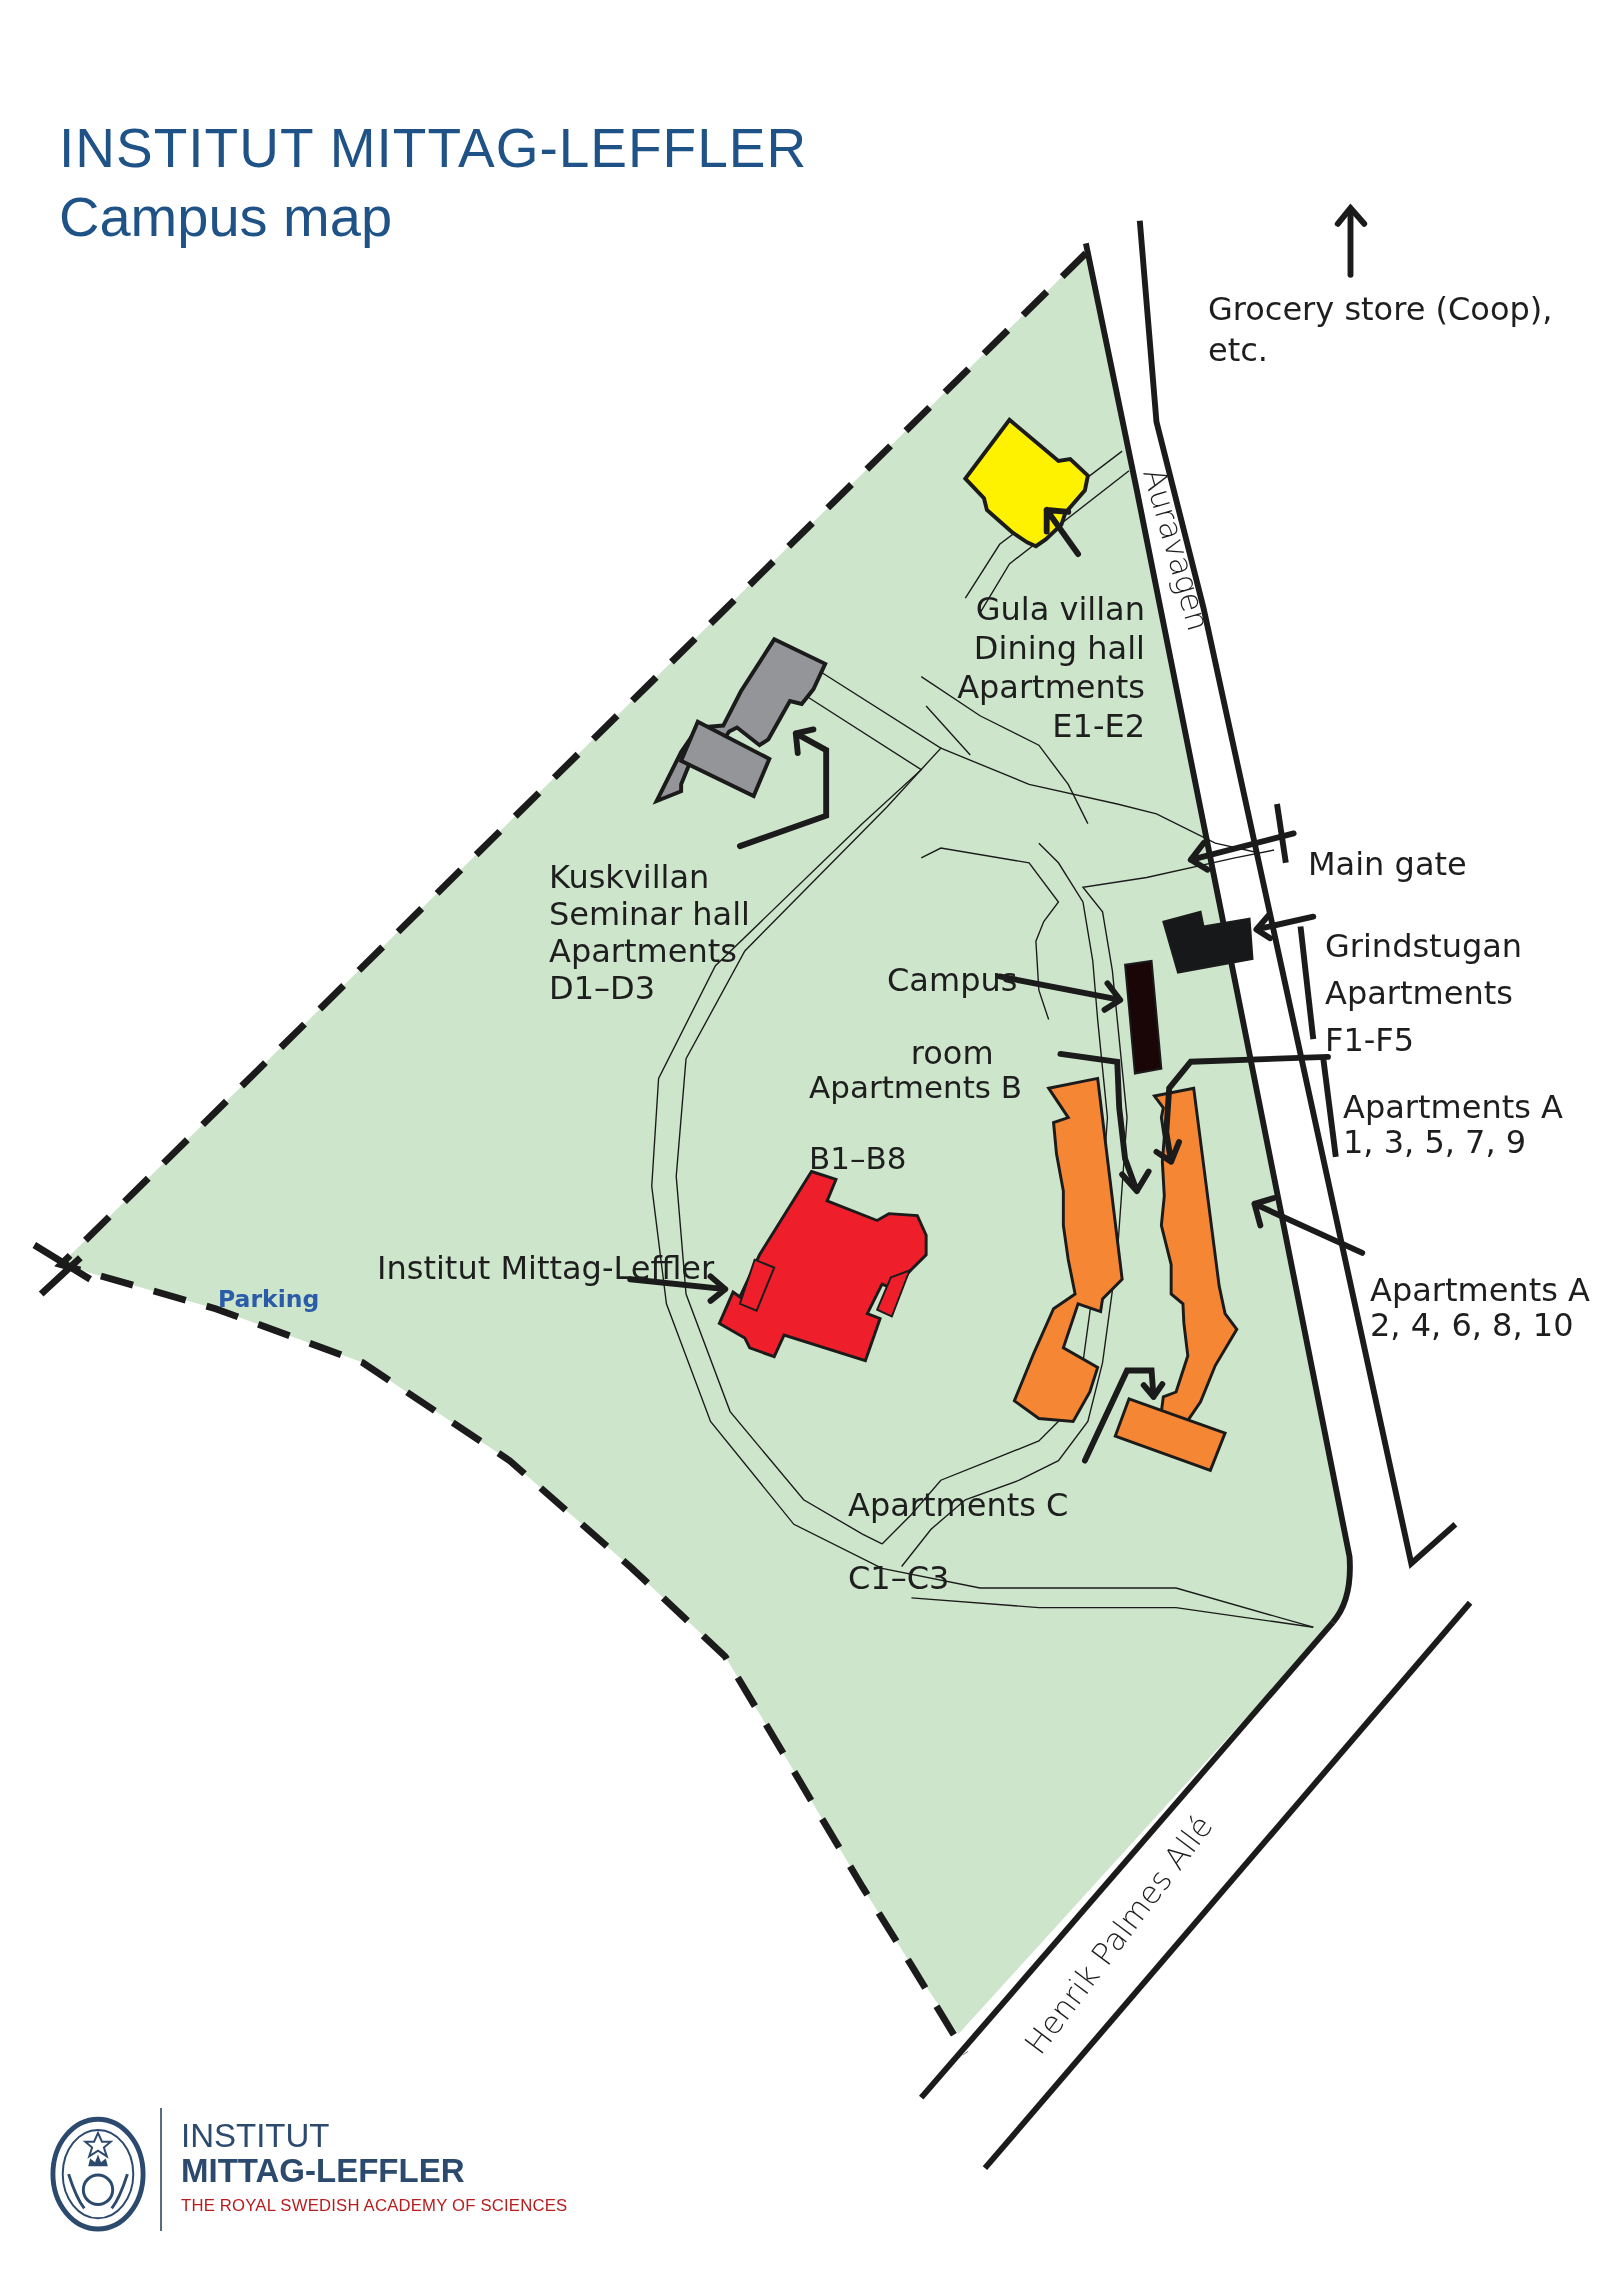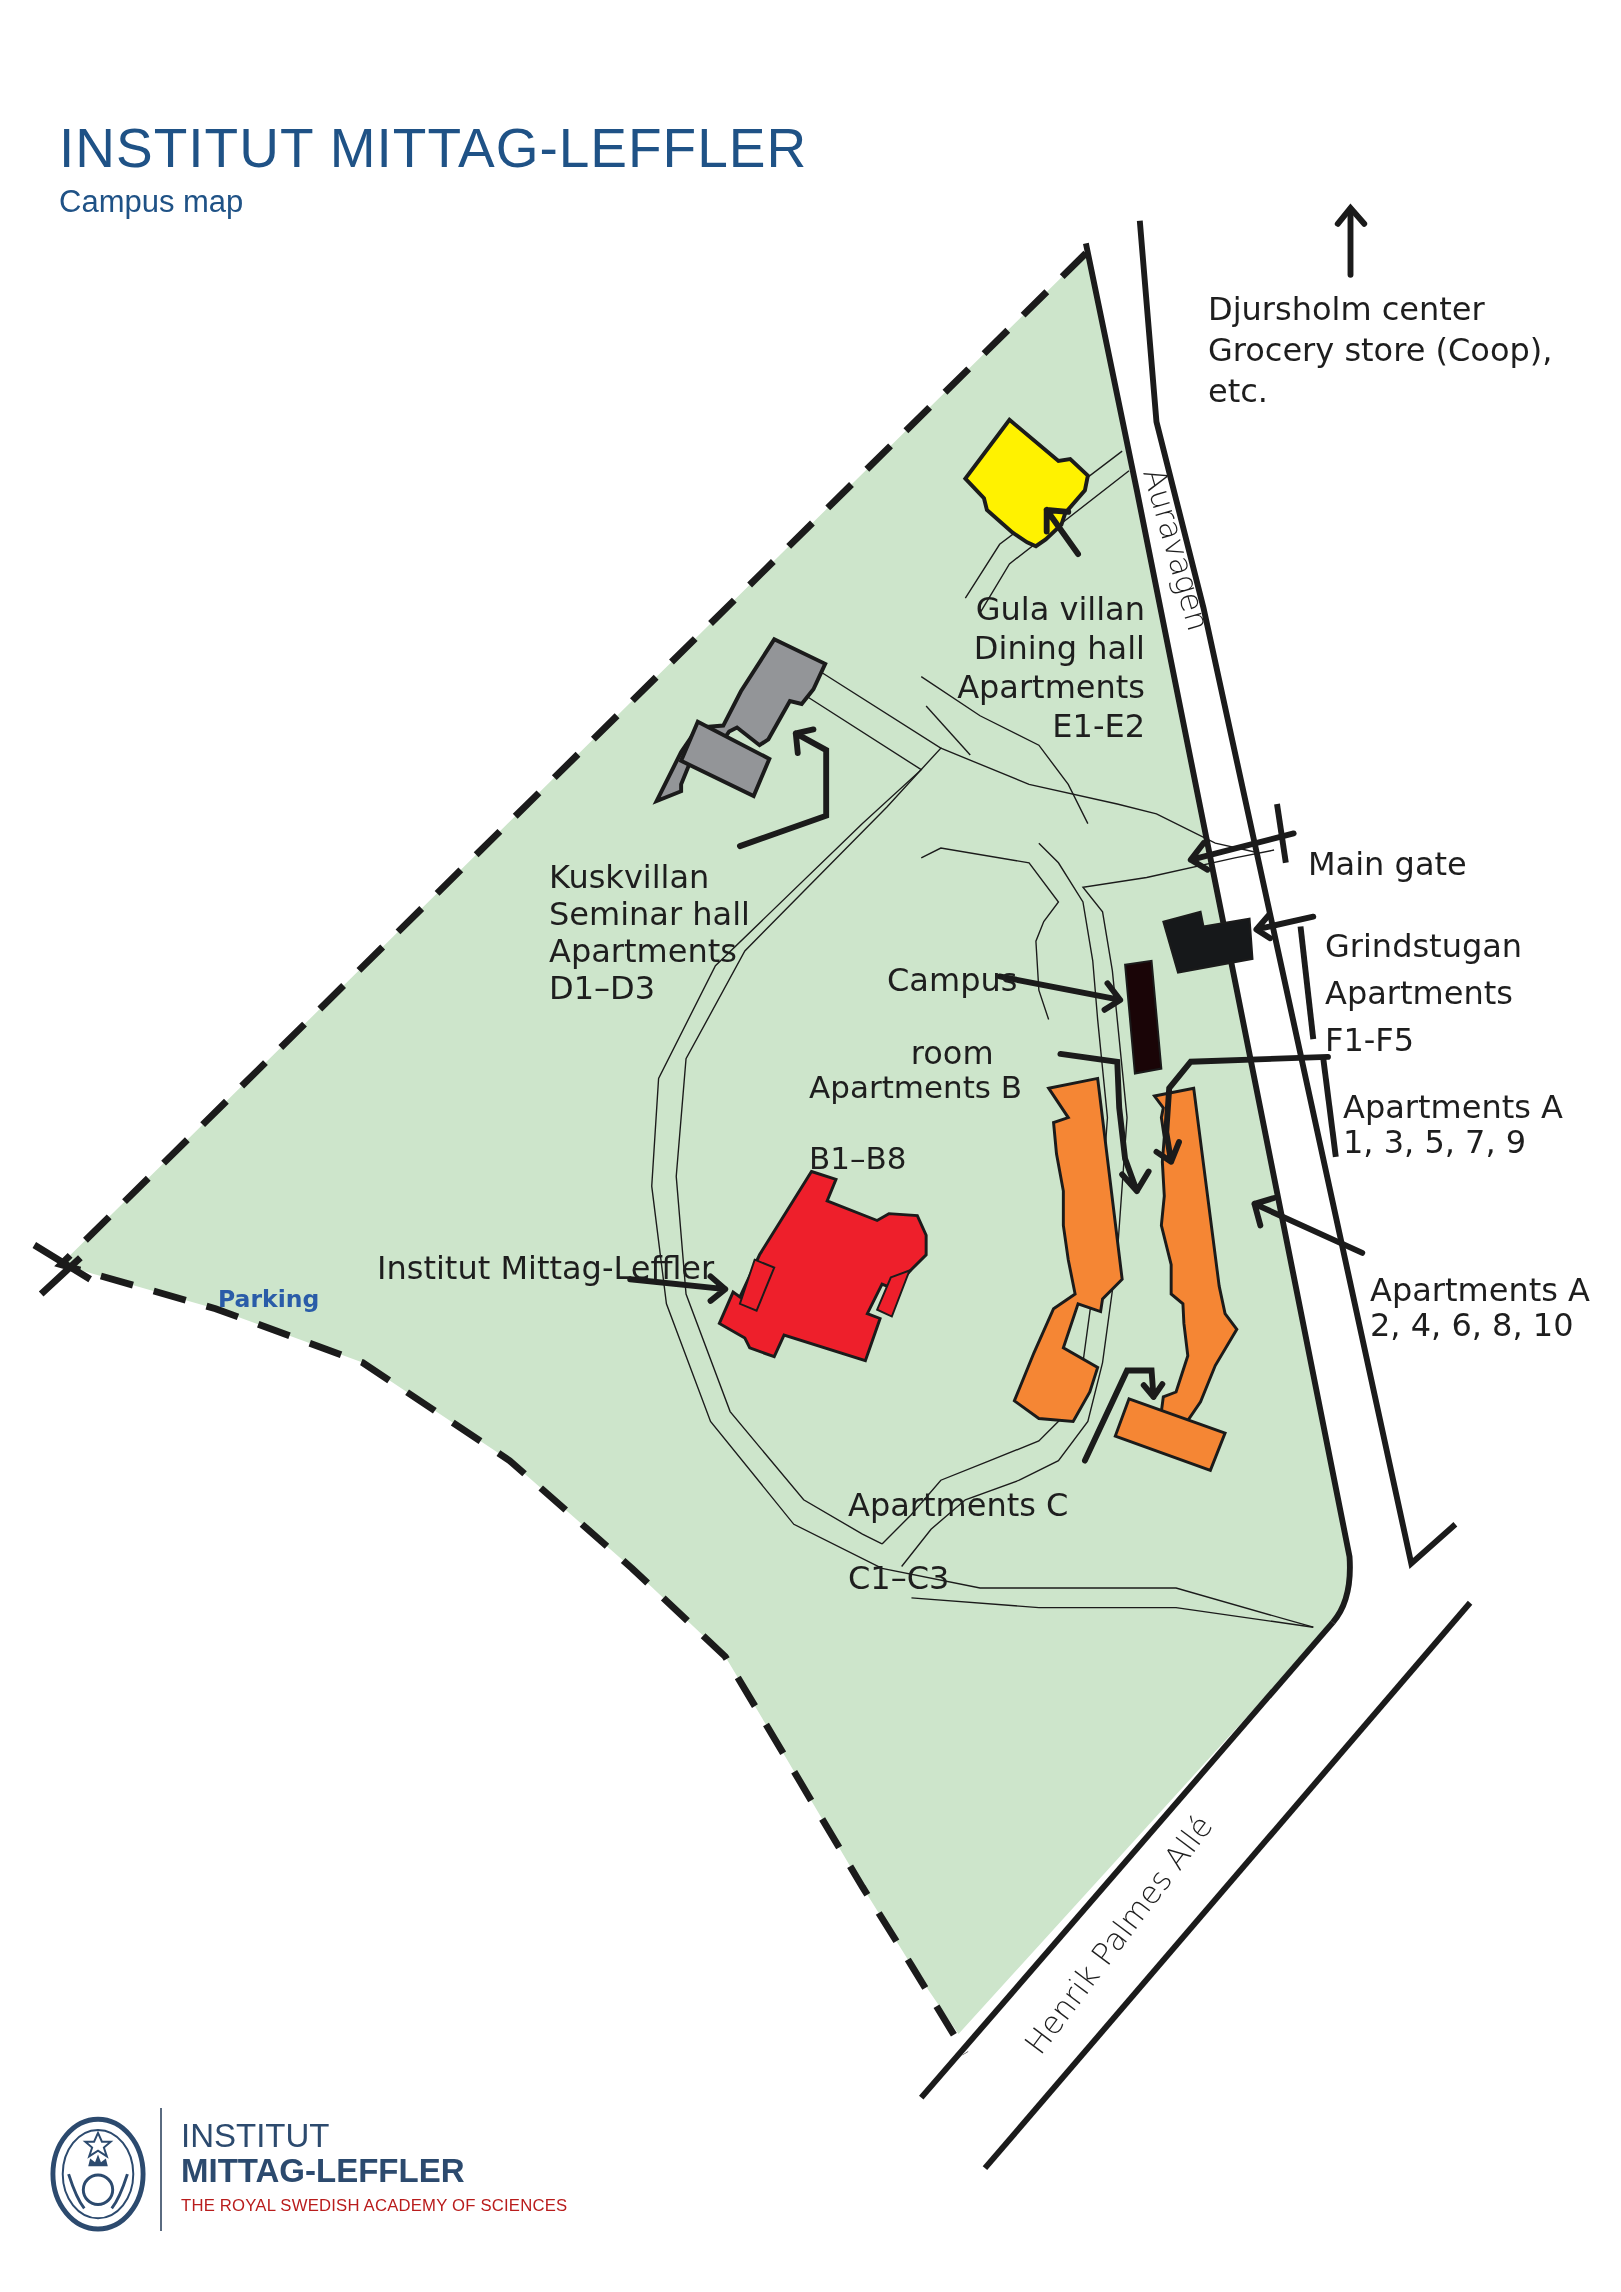--- a/index.html
+++ b/index.html
@@ -2,21 +2,21 @@
 <html><head>
 <meta charset="utf-8">
 <style>
   html, body { margin:0; padding:0; background:#ffffff; }
   body { width:1621px; height:2293px; position:relative; overflow:hidden;
          font-family:"DejaVu Sans", "Liberation Sans", sans-serif; }
   #map { position:absolute; left:0; top:0; width:1621px; height:2293px; }
   .title { position:absolute; left:59px; top:116px; font-family:"Liberation Sans", sans-serif;
            font-size:55px; letter-spacing:1px; color:#1f5286; white-space:nowrap; font-weight:normal; }
   .subtitle { position:absolute; left:59px; top:184px; font-family:"Liberation Sans", sans-serif;
-           font-size:31px; color:#1f5286; white-space:nowrap; }
+           font-size:56px; color:#1f5286; white-space:nowrap; }
   .lbl { position:absolute; font-family:"DejaVu Sans", sans-serif; color:#1e1e1e; white-space:nowrap;
          font-size:31px; line-height:39px; }
   .lbl .b { font-weight:normal;margin-top:36px; }
   .lbl .n { font-weight:normal; }
   .right { text-align:right; }
   .parking { position:absolute; left:218px; top:1285px; font-size:23.5px; font-weight:bold;
              color:#2a5ca8; font-family:"DejaVu Sans", sans-serif; }
   .street { position:absolute; font-family:"DejaVu Sans", sans-serif; font-size:31px; color:#1e1e1e;
             white-space:nowrap; transform-origin:0 0; font-weight:300; }
   .logo-wrap { position:absolute; left:39px; top:2098px; height:157px; width:588px; }
@@ -119,21 +119,20 @@
     <path d="M-10,-8 L10,-8 L8,-16 L3,-12 L0,-20 L-3,-12 L-8,-16 Z" fill="#2c4a6e"></path>
     <path d="M0,-42 L4,-33 L13,-33 L6,-27 L9,-18 L0,-24 L-9,-18 L-6,-27 L-13,-33 L-4,-33 Z" fill="none" stroke="#2c4a6e" stroke-width="2"></path>
     <path d="M-30,0 Q-22,25 -14,35 M30,0 Q22,25 14,35" fill="none" stroke="#2c4a6e" stroke-width="3"></path>
   </g>
 </svg>
 
 <div class="title">INSTITUT MITTAG-LEFFLER</div>
 <div class="subtitle">Campus map</div>
 
 <div class="lbl" style="left:1208px; top:289px; font-size:32px; line-height:41px;">
-  <div class="n">Djursholm center</div>
   <div class="n">Grocery store (Coop),</div>
   <div class="n">etc.</div>
 </div>
 
 <div class="street" style="left:1171px; top:464px; transform:rotate(74deg);">Auravägen</div>
 <div class="street" style="left:1017px; top:2039px; transform:rotate(-53deg);">Henrik Palmes Allé</div>
 
 <div class="lbl right" style="left:941px; top:554px; width:204px; font-size:32px; line-height:39px;">
   <div class="b">Gula villan</div>
   <div class="n">Dining hall</div>

